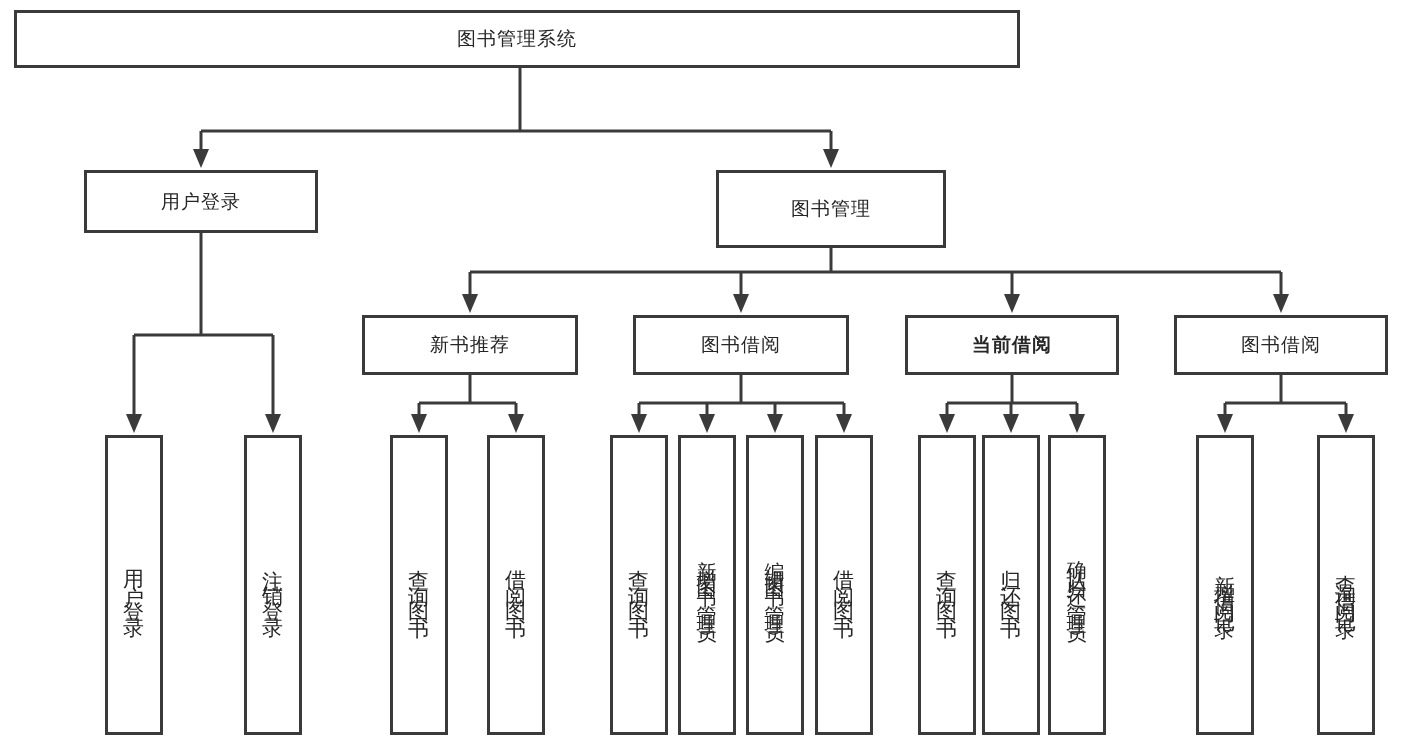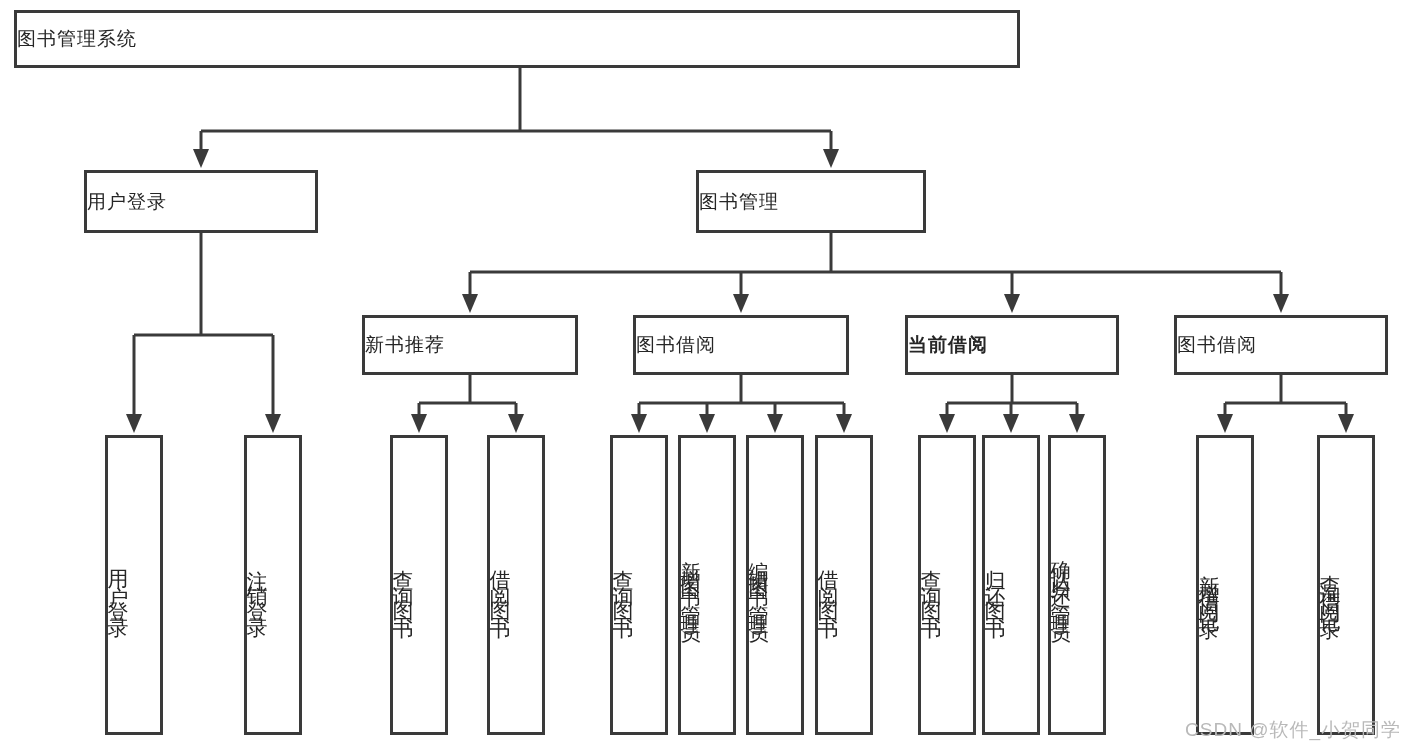--- a/index.html
+++ b/index.html
@@ -4,21 +4,21 @@
 <style>
   html,body{margin:0;padding:0;background:#ffffff;}
   .stage{
     position:relative;width:1405px;height:747px;background:var(--bg,#ffffff);
     font-family:"Liberation Sans","DejaVu Sans",sans-serif;overflow:hidden;
   }
   .wires{position:absolute;left:0;top:0;z-index:1;}
   .node{
     position:absolute;box-sizing:border-box;background:var(--boxfill,#ffffff);
     border:3px solid var(--line,#3a3a3a);
-    display:flex;align-items:center;
+    display:flex;align-items:center;justify-content:center;
     color:var(--text,#262626);z-index:2;
   }
   .node.h span{font-size:19px;letter-spacing:1px;white-space:nowrap;}
   .node.v span{
     writing-mode:vertical-rl;text-orientation:mixed;
     font-size:21px;line-height:1;white-space:nowrap;
   }
   .node.v span.len4{letter-spacing:16px;}
   .node.v span.len6{letter-spacing:9px;}
   .node.v span.len9{letter-spacing:9px;font-size:20px;}
@@ -87,21 +87,21 @@
       <path d="M 1338 414 L 1354 414 L 1346 433 Z" fill="#3a3a3a"></path>
     </svg>
 
   <div class="node h" style="left:14px;top:10px;width:1006px;height:58px;">
     <span>图书管理系统</span>
   </div>
 
   <div class="node h" style="left:84px;top:170px;width:234px;height:63px;">
     <span>用户登录</span>
   </div>
-  <div class="node h" style="left:696px;top:170px;width:230px;height:63px;">
+  <div class="node h" style="left:716px;top:170px;width:230px;height:78px;">
     <span>图书管理</span>
   </div>
 
   <div class="node h" style="left:633px;top:315px;width:216px;height:60px;">
     <span>图书借阅</span>
   </div>
   <div class="node h" style="left:362px;top:315px;width:216px;height:60px;">
     <span>新书推荐</span>
   </div>
   <div class="node h" style="left:905px;top:315px;width:214px;height:60px;font-weight:bold;">
@@ -148,14 +148,13 @@
     <span class="len9">确认归还（管理员）</span>
   </div>
 
   <div class="node v" style="left:1196px;top:435px;width:58px;height:300px;">
     <span class="len6">新增借阅记录</span>
   </div>
   <div class="node v" style="left:1317px;top:435px;width:58px;height:300px;">
     <span class="len6">查询借阅记录</span>
   </div>
 
-  <div class="watermark">CSDN @软件_小贺同学</div>
 </div>
 
 </body></html>

